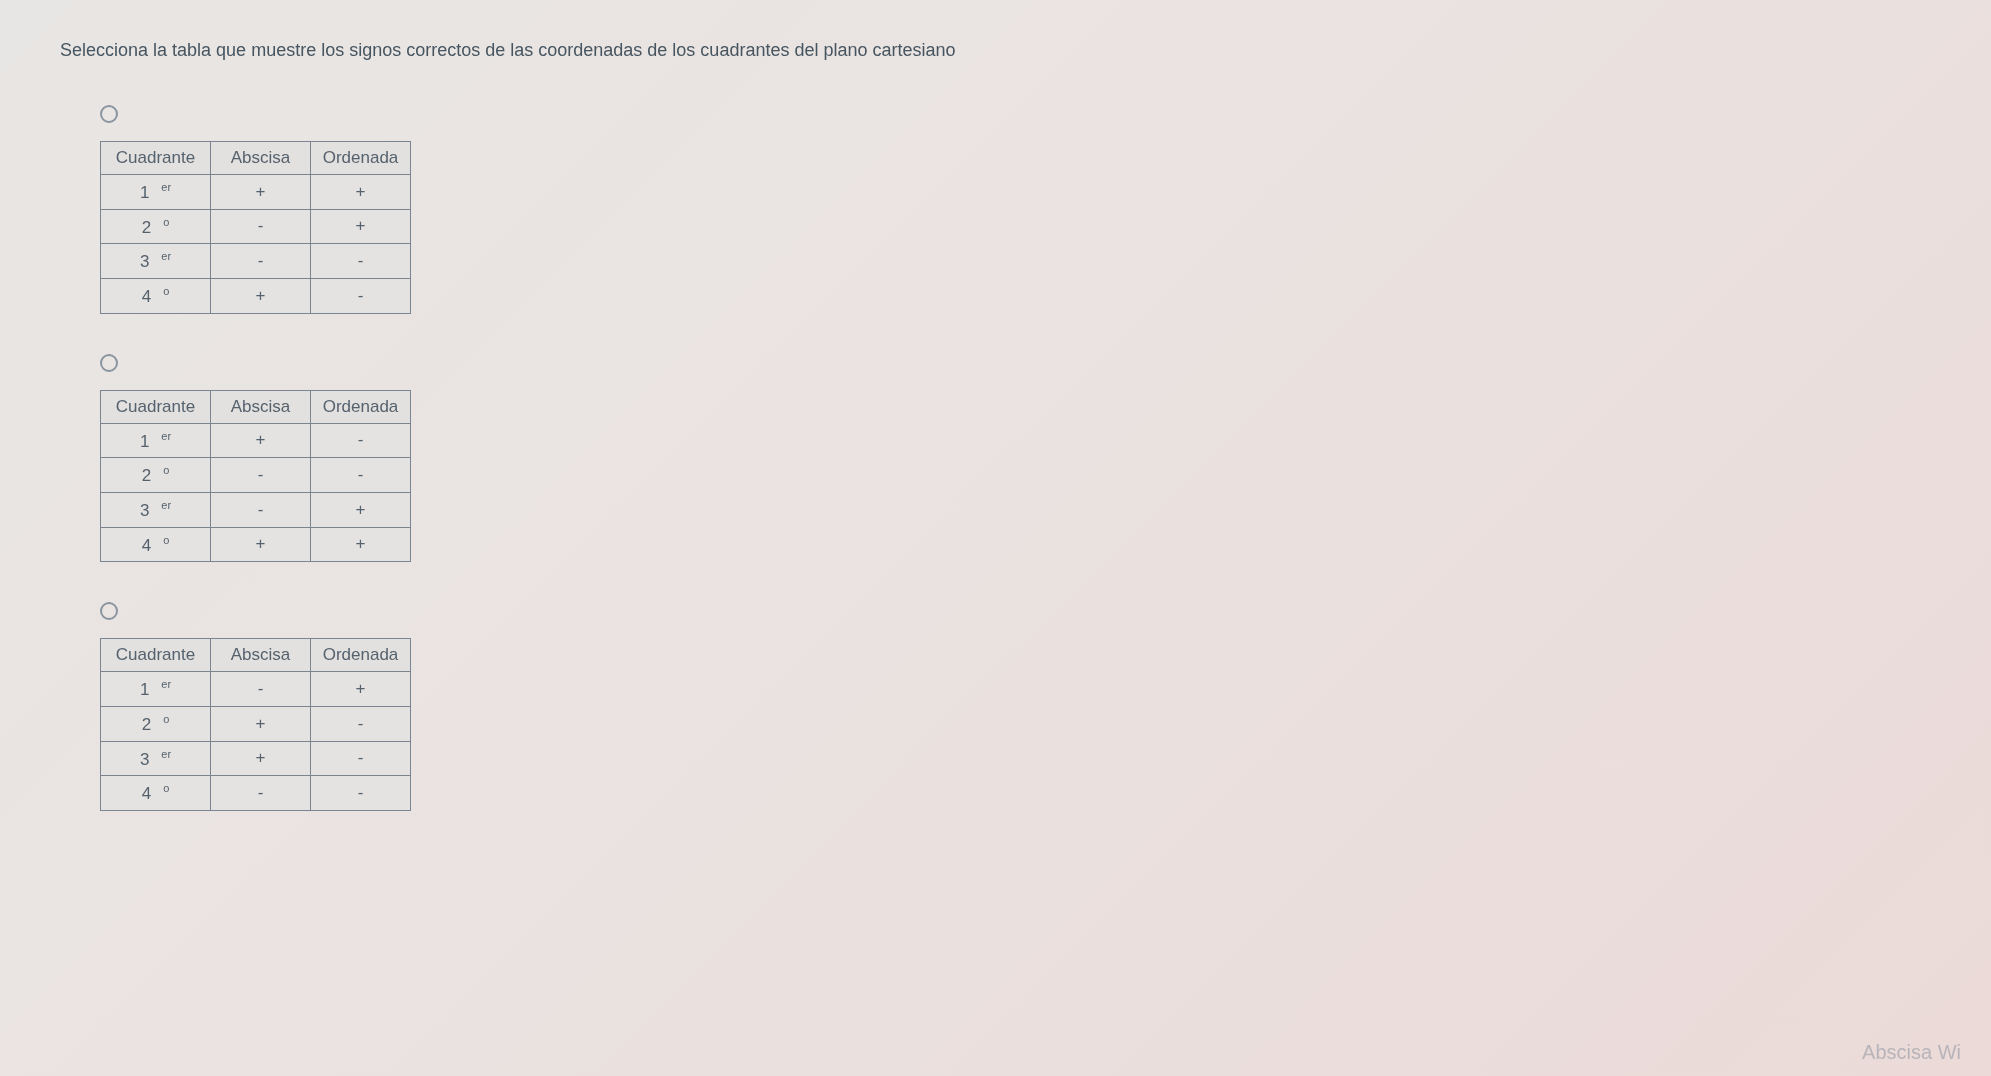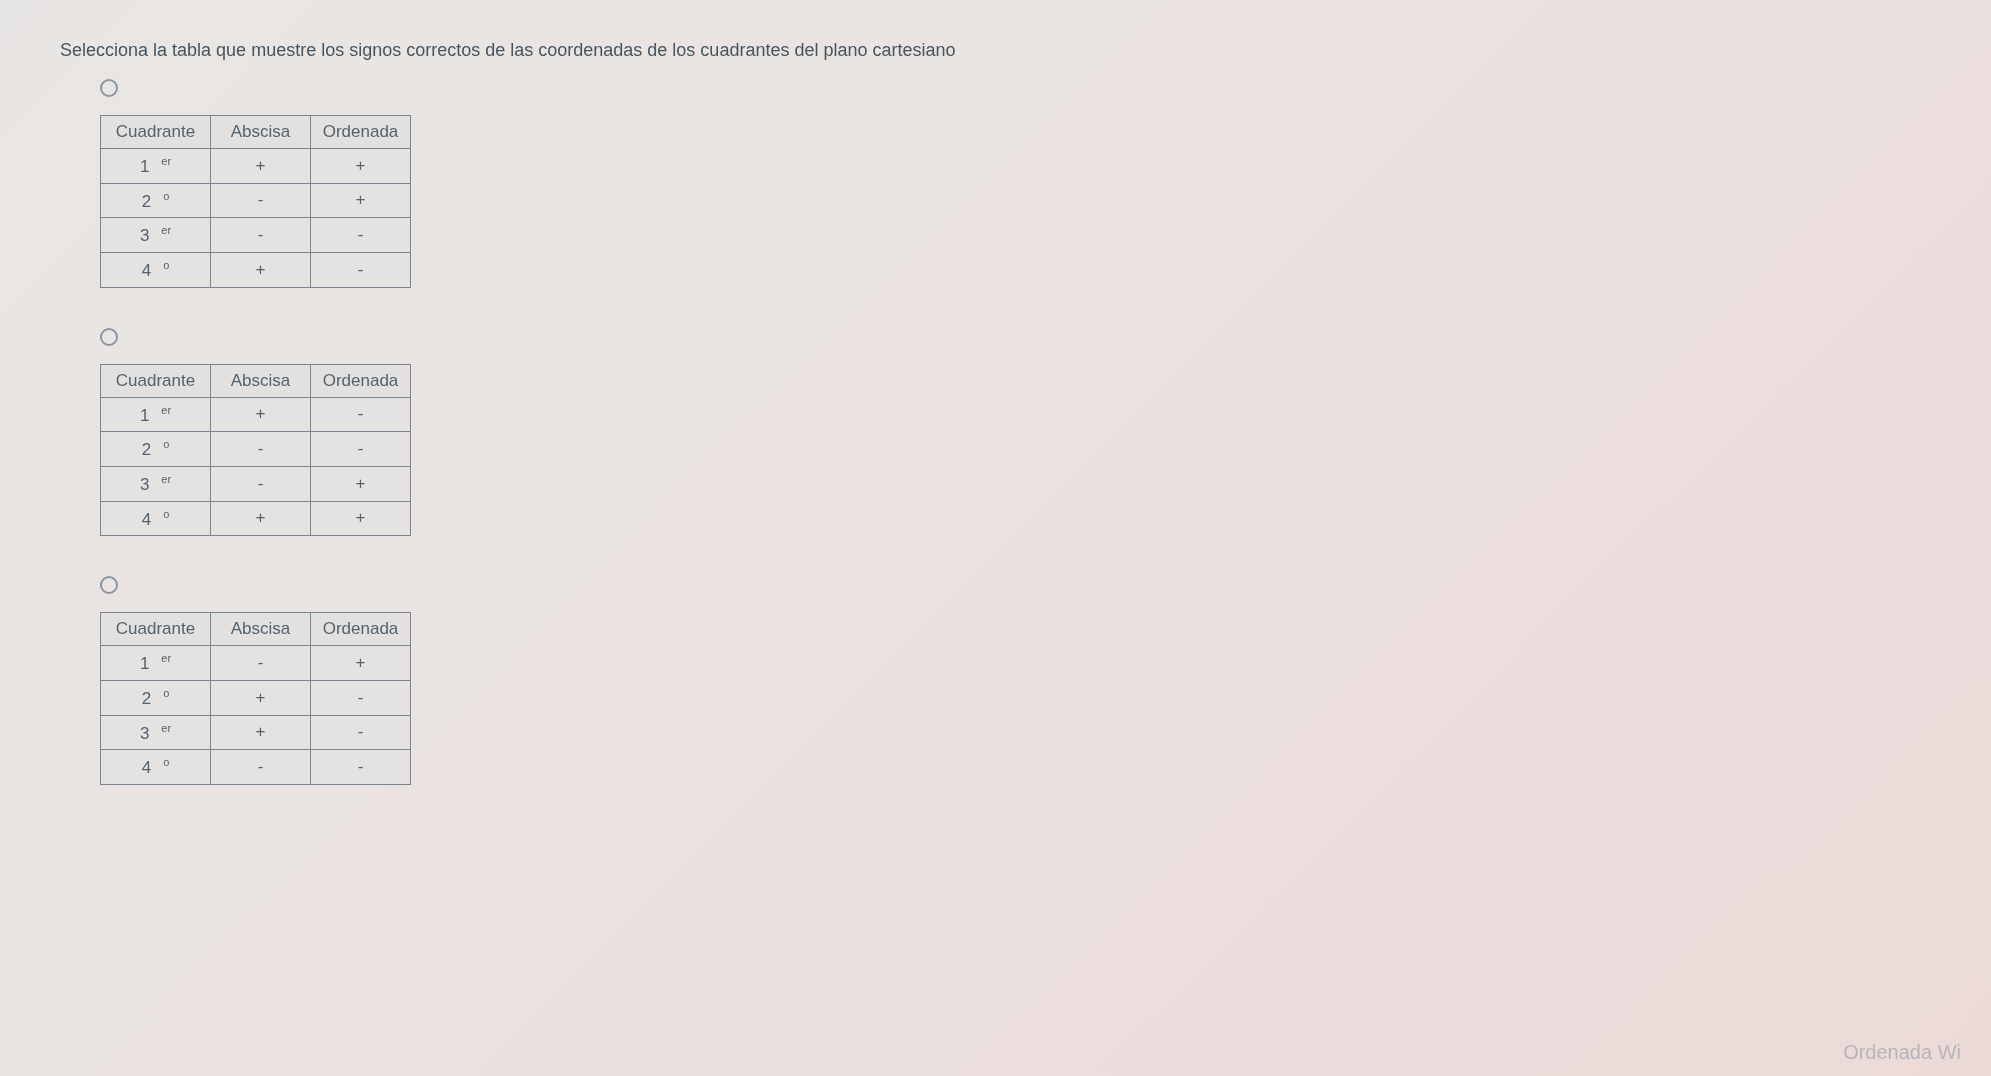--- a/index.html
+++ b/index.html
@@ -6,21 +6,21 @@
     body {
       font-family: Arial, Helvetica, sans-serif;
       background: linear-gradient(135deg, #e8e6e4 0%, #eae2e0 50%, #ebdad8 100%);
       min-height: 100vh;
       padding: 40px 60px;
       color: #3a4a55;
     }
     .question {
       font-size: 18px;
       color: #465560;
-      margin-bottom: 18px;
+      margin-bottom: 44px;
       font-weight: 400;
     }
     .option {
       margin-bottom: 40px;
       padding-left: 40px;
     }
     .radio {
       width: 18px;
       height: 18px;
       border: 2px solid #8a95a0;
@@ -159,13 +159,13 @@
     </tr>
     <tr>
       <td class="cuad"><span>4</span><sup>o</sup></td>
       <td class="sign">-</td>
       <td class="sign">-</td>
     </tr>
   </tbody>
     </table>
 </div>
 
-<div class="watermark">Ordenada Wi</div>
+<div class="watermark">Abscisa Wi</div>
 
 </body></html>

